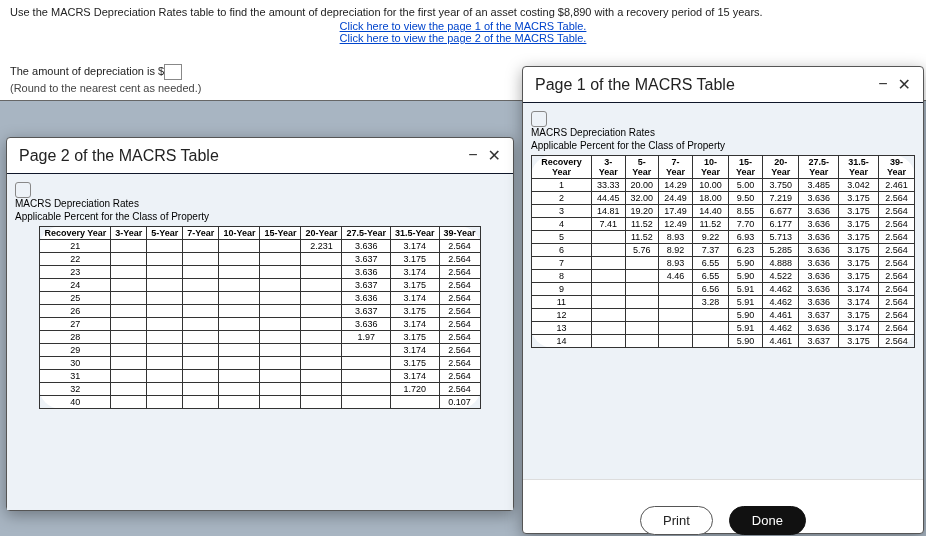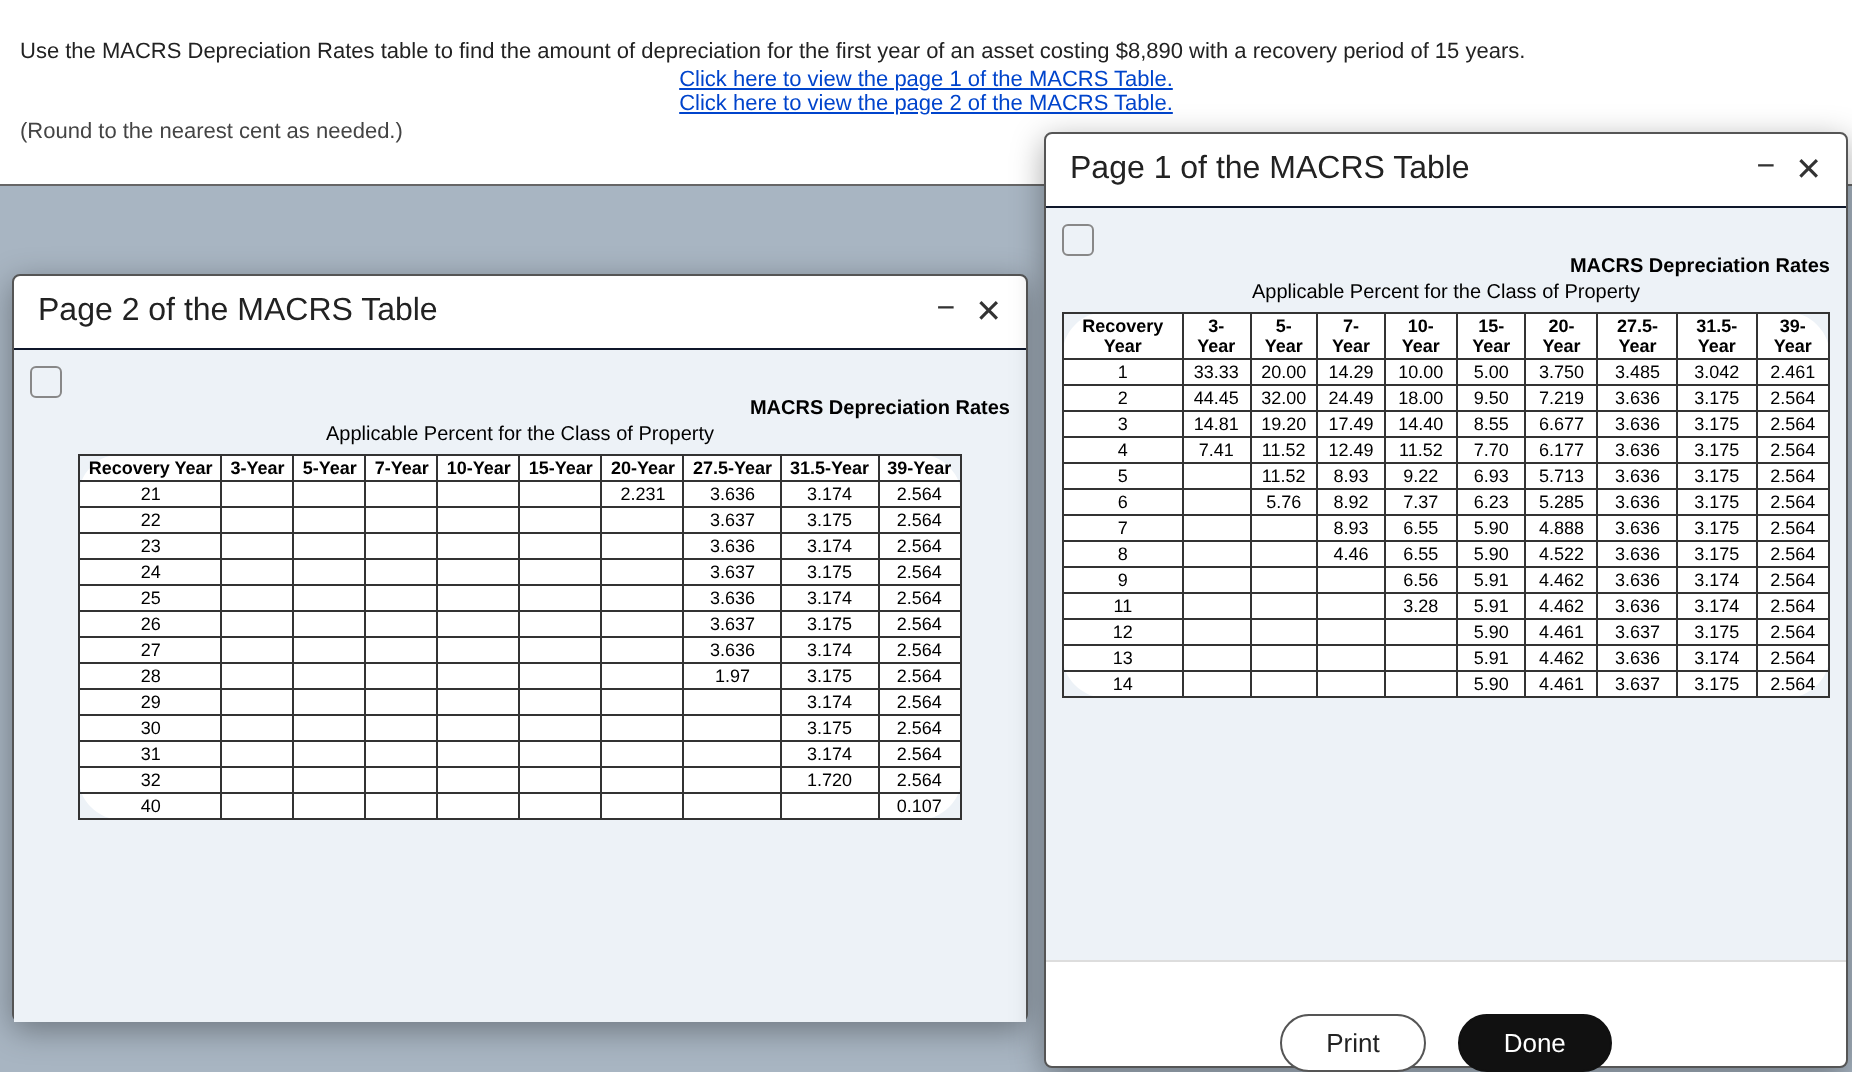--- a/index.html
+++ b/index.html
@@ -7,21 +7,21 @@
     font-family: Arial, sans-serif;
     background: #a8b5c2;
     width: 926px;
     height: 536px;
     overflow: hidden;
     position: relative;
     font-size: 11px;
   }
   .main-content {
     background: #fff;
-    padding: 20px 10px;
+    padding: 6px 10px;
     border-bottom: 1px solid #666;
   }
   .instruction {
     color: #222;
     margin-bottom: 2px;
   }
   .link {
     color: #0044cc;
     text-decoration: underline;
     cursor: pointer;
@@ -67,27 +67,26 @@
     font-size: 16px;
     color: #333;
   }
   .panel-controls span { cursor: pointer; }
   .panel-body {
     padding: 8px;
     overflow: auto;
     background: #edf2f7;
   }
   .macrs-label {
-    text-align: right;
-    font-weight: bold;
+    text-align: left;
+    font-weight: normal;
     font-size: 10px;
     margin-bottom: 2px;
   }
   .table-title {
-    text-align: center;
     font-size: 10px;
     margin-bottom: 4px;
   }
   table {
     border-collapse: collapse;
     margin: 0 auto;
     background: #fff;
     font-size: 9px;
     border-radius: 22px;
   }
@@ -147,20 +146,23 @@
   }
 </style>
 </head>
 <body>
 
 <div class="main-content">
   <div class="instruction">Use the MACRS Depreciation Rates table to find the amount of depreciation for the first year of an asset costing $8,890 with a recovery period of 15 years.</div>
   <a class="link">Click here to view the page 1 of the MACRS Table.</a>
   <a class="link">Click here to view the page 2 of the MACRS Table.</a>
 
+  <div class="answer-line">
+    <span>The amount of depreciation is $</span><span class="box"></span>
+  </div>
   <div class="round-hint">(Round to the nearest cent as needed.)</div>
 </div>
 
 <div class="panel panel2">
   <div class="panel-header">
     <span class="panel-title">Page 2 of the MACRS Table</span>
     <div class="panel-controls">
       <span>−</span>
       <span>✕</span>
     </div>

